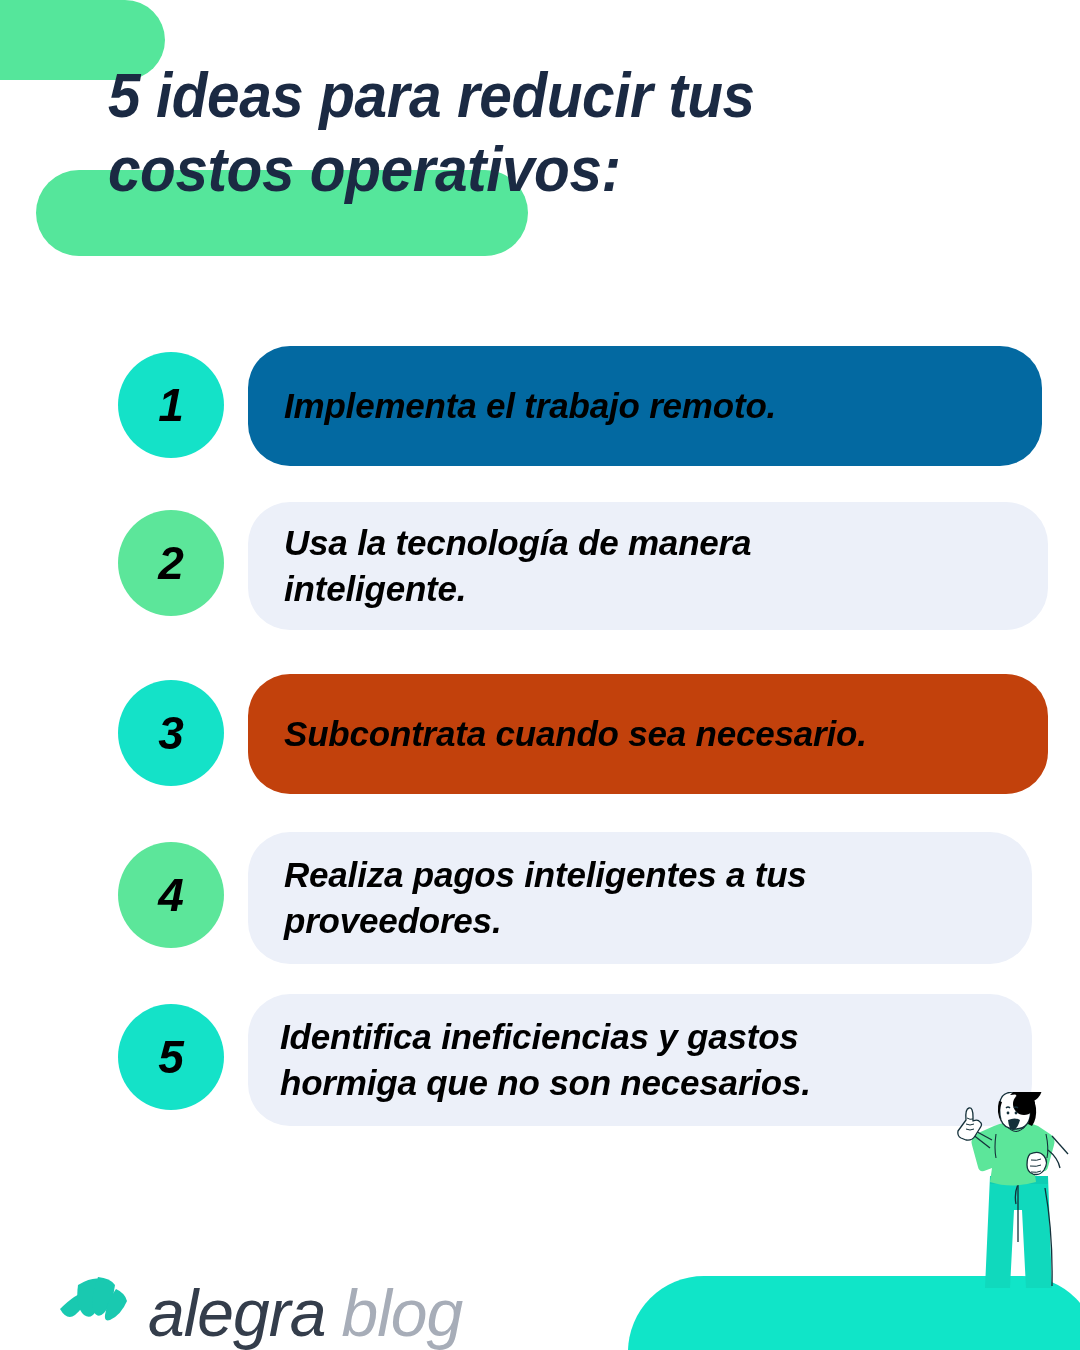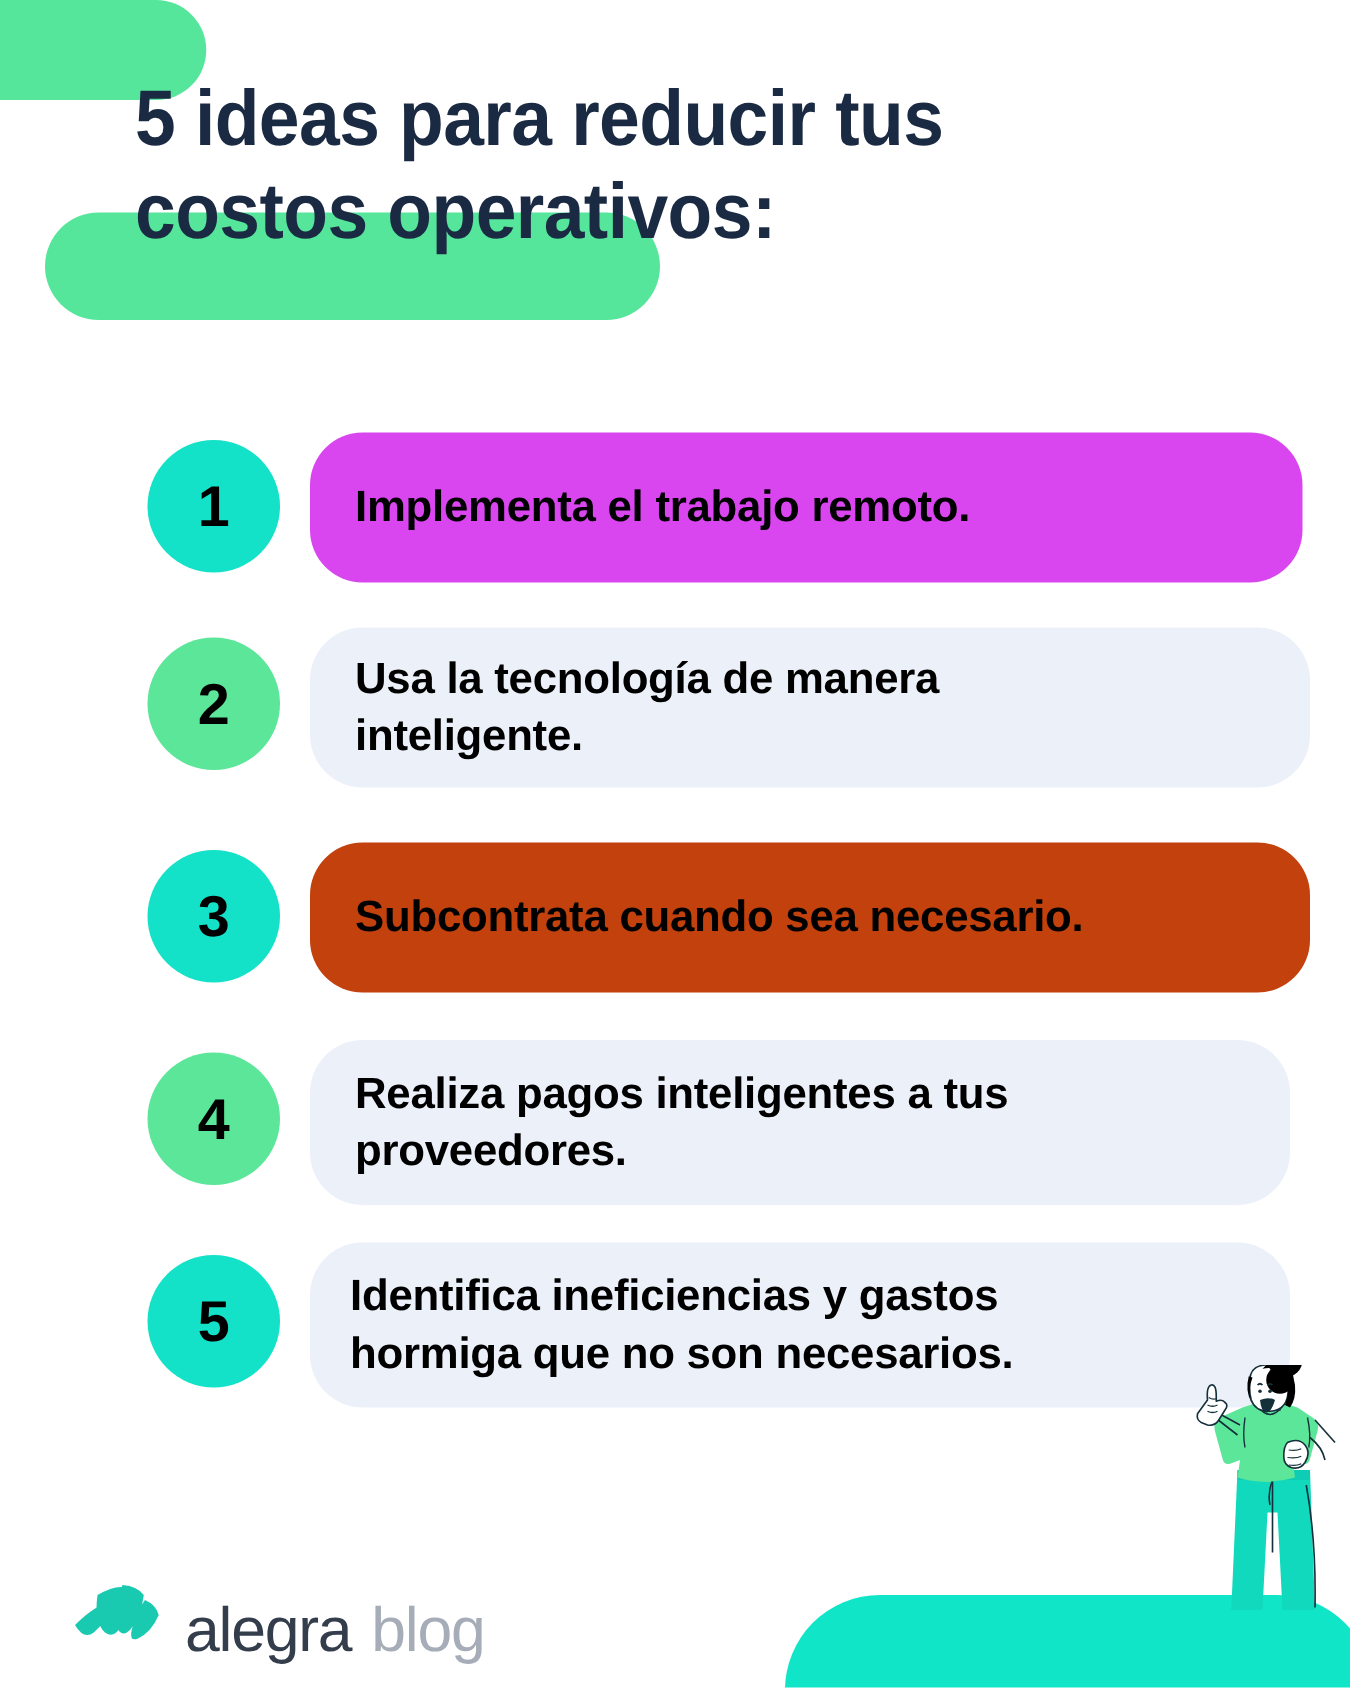--- a/index.html
+++ b/index.html
@@ -3,21 +3,21 @@
 <meta charset="utf-8">
 <style>
   html,body{margin:0;padding:0;}
   body{
     width:1080px;height:1350px;
     background:#ffffff;
     font-family:"Liberation Sans", sans-serif;
     overflow:hidden;
     position:relative;
   }
-  #canvas{position:absolute;inset:0;width:1080px;height:1350px;overflow:hidden;background:#fff;}
+  #canvas{position:absolute;inset:0;width:1080px;height:1350px;overflow:hidden;background:#fff;font-style:italic;}
 
   
   .deco-pill-top{
     position:absolute;left:-60px;top:0px;width:225px;height:80px;
     background:#55e69b;border-radius:0 44px 44px 0;
   }
   .deco-pill-mid{
     position:absolute;left:36px;top:170px;width:492px;height:86px;
     background:#55e69b;border-radius:46px;
   }
@@ -77,21 +77,21 @@
   .item-3{top:680px;}
   .item-3 .card{width:800px;height:120px;top:-6px;}
   .item-4{top:842px;}
   .item-4 .card{width:784px;height:132px;top:-10px;}
   .item-5{top:1004px;}
   .item-5 .card{width:784px;height:132px;top:-10px;}
 
   
   .logo{position:absolute;left:58px;top:1256px;display:flex;align-items:center;gap:18px;}
   .logo-mark{width:72px;height:58px;display:block;}
-  .logo-word{font-family:"Liberation Sans", sans-serif;font-size:50px;letter-spacing:-1px;font-weight:normal;}
+  .logo-word{font-family:"Liberation Sans", sans-serif;font-size:66px;letter-spacing:-1px;font-weight:normal;}
   .logo-alegra{color:#343d4b;}
   .logo-blog{color:#a7adb8;margin-left:16px;}
 
   
   .person{position:absolute;left:952px;top:1092px;width:128px;height:230px;}
 </style>
 </head>
 <body>
 
 <div id="canvas">
@@ -101,21 +101,21 @@
 
   <div class="title" style="color: rgb(27, 42, 67);">5 ideas para reducir tus
 costos operativos:</div>
 
   <div class="list">
 
     <div class="item item-1">
       <div class="badge" style="background: rgb(20, 226, 200);">
         <span>1</span>
       </div>
-      <div class="card" style="background: #d946ef;">
+      <div class="card" style="background: #0369a1;">
         <div class="card-text">Implementa el trabajo remoto.</div>
       </div>
     </div>
 
     <div class="item item-2">
       <div class="badge" style="background: rgb(92, 230, 154);">
         <span>2</span>
       </div>
       <div class="card" style="background: rgb(236, 240, 249);">
         <div class="card-text">Usa la tecnología de manera

